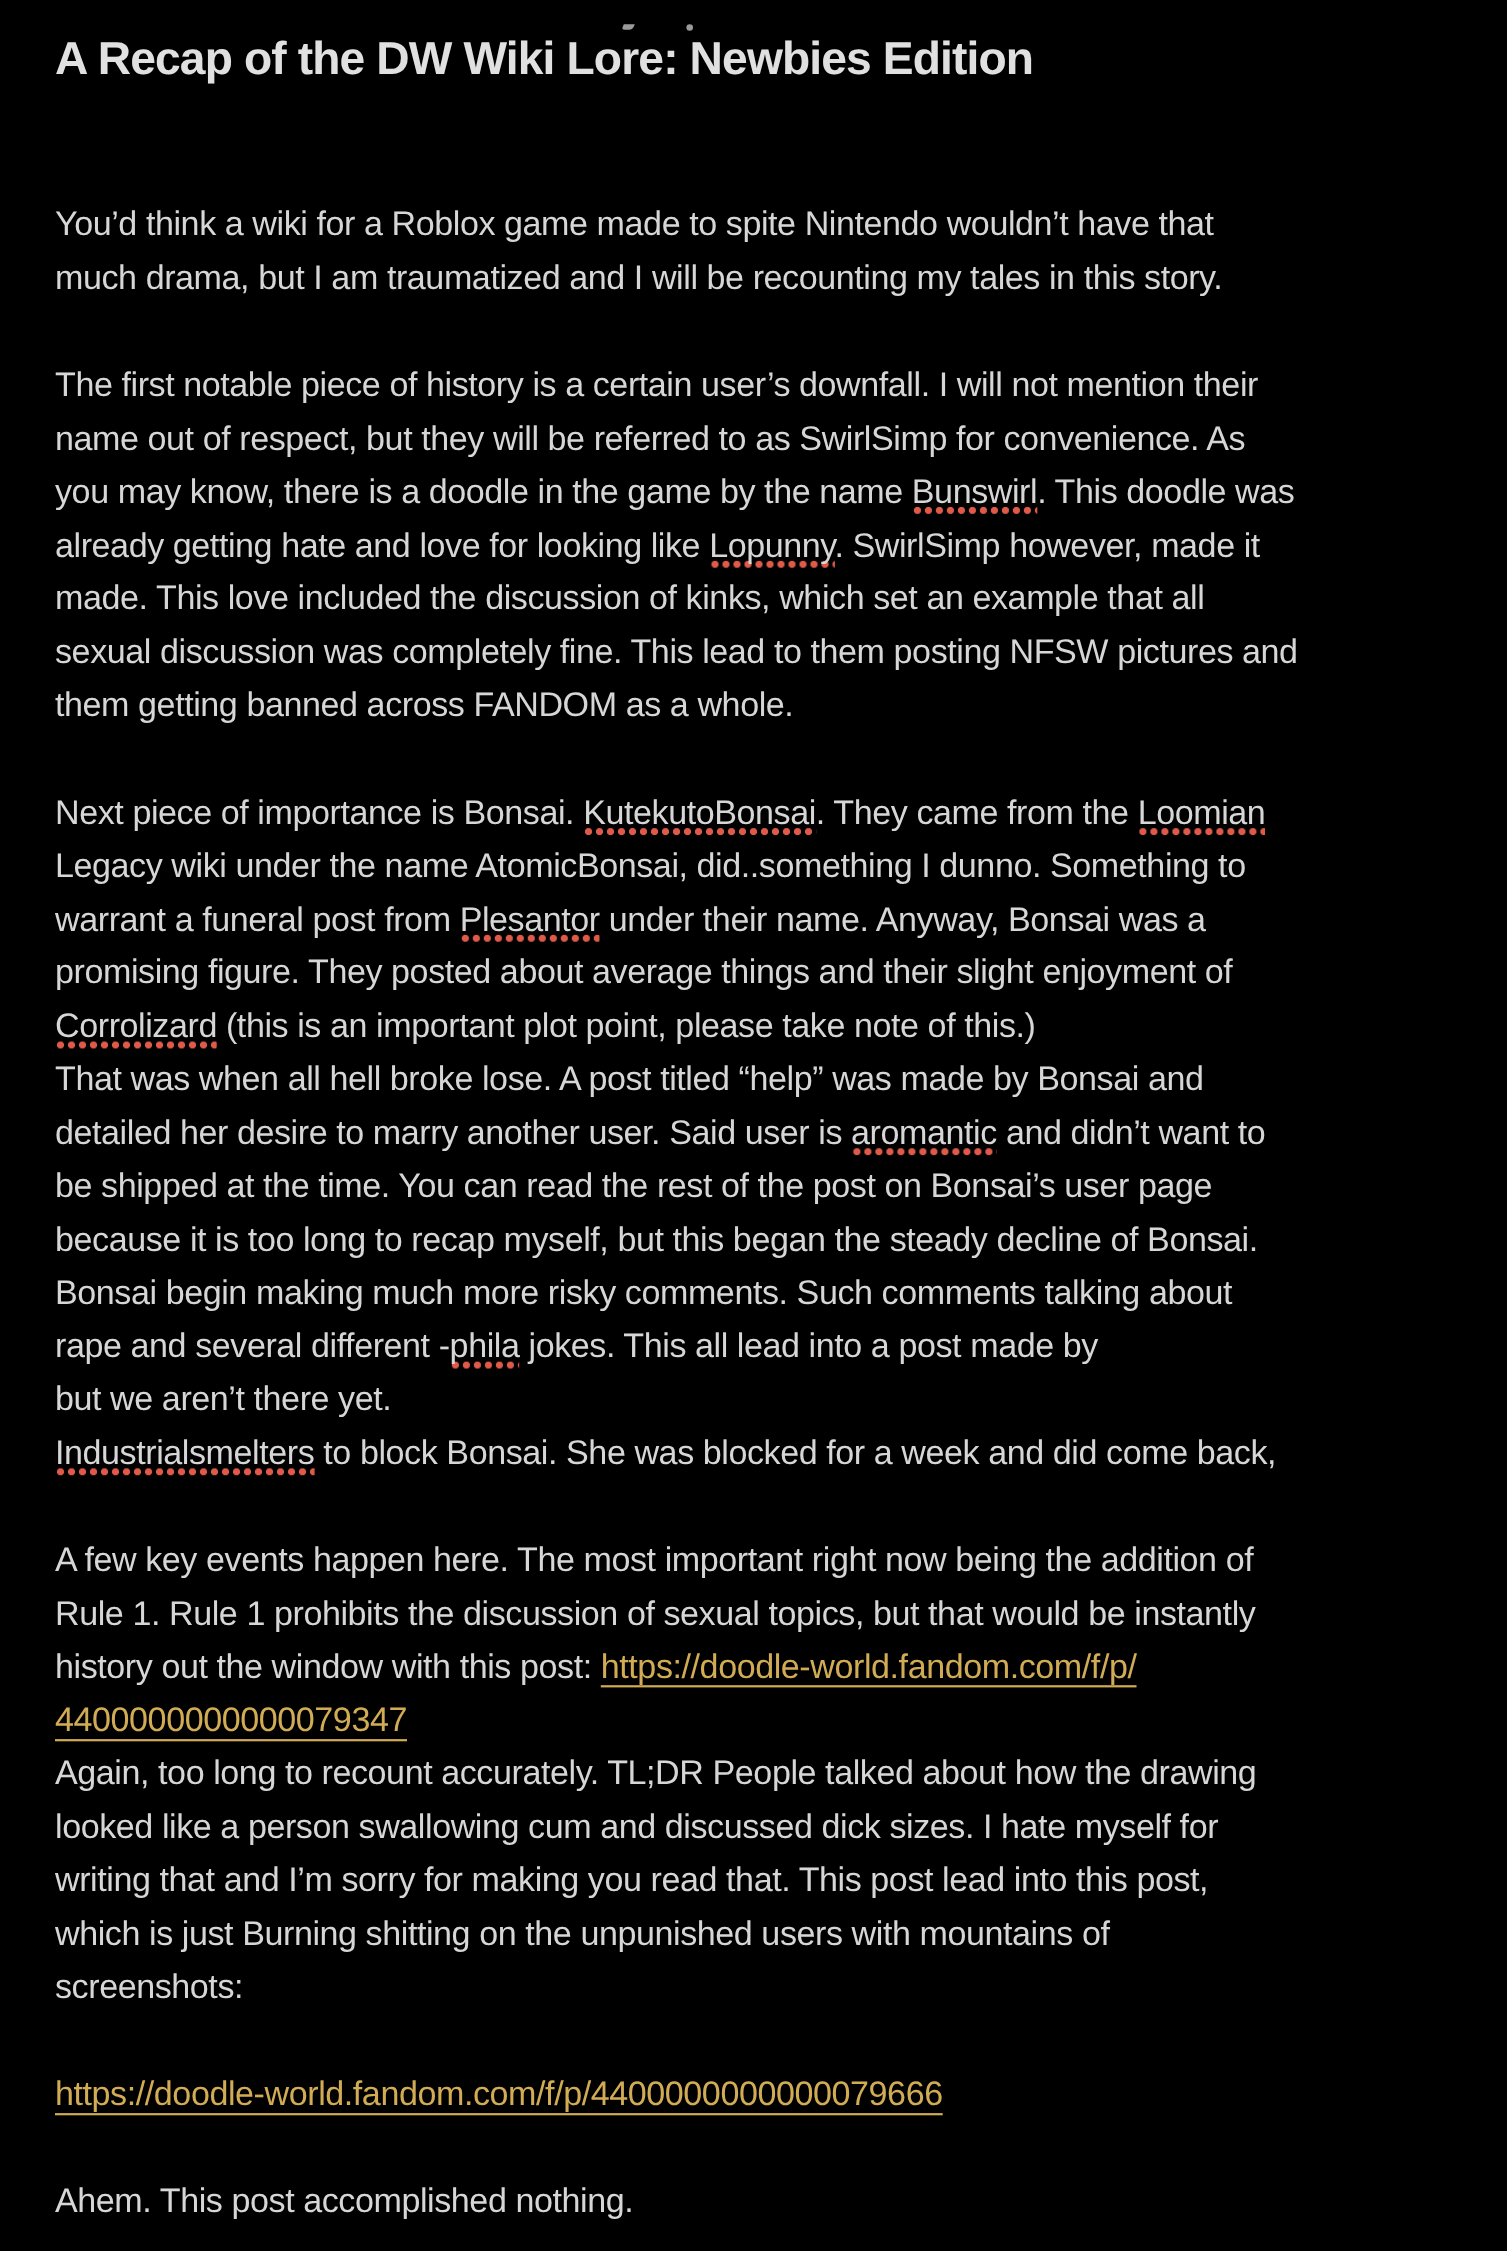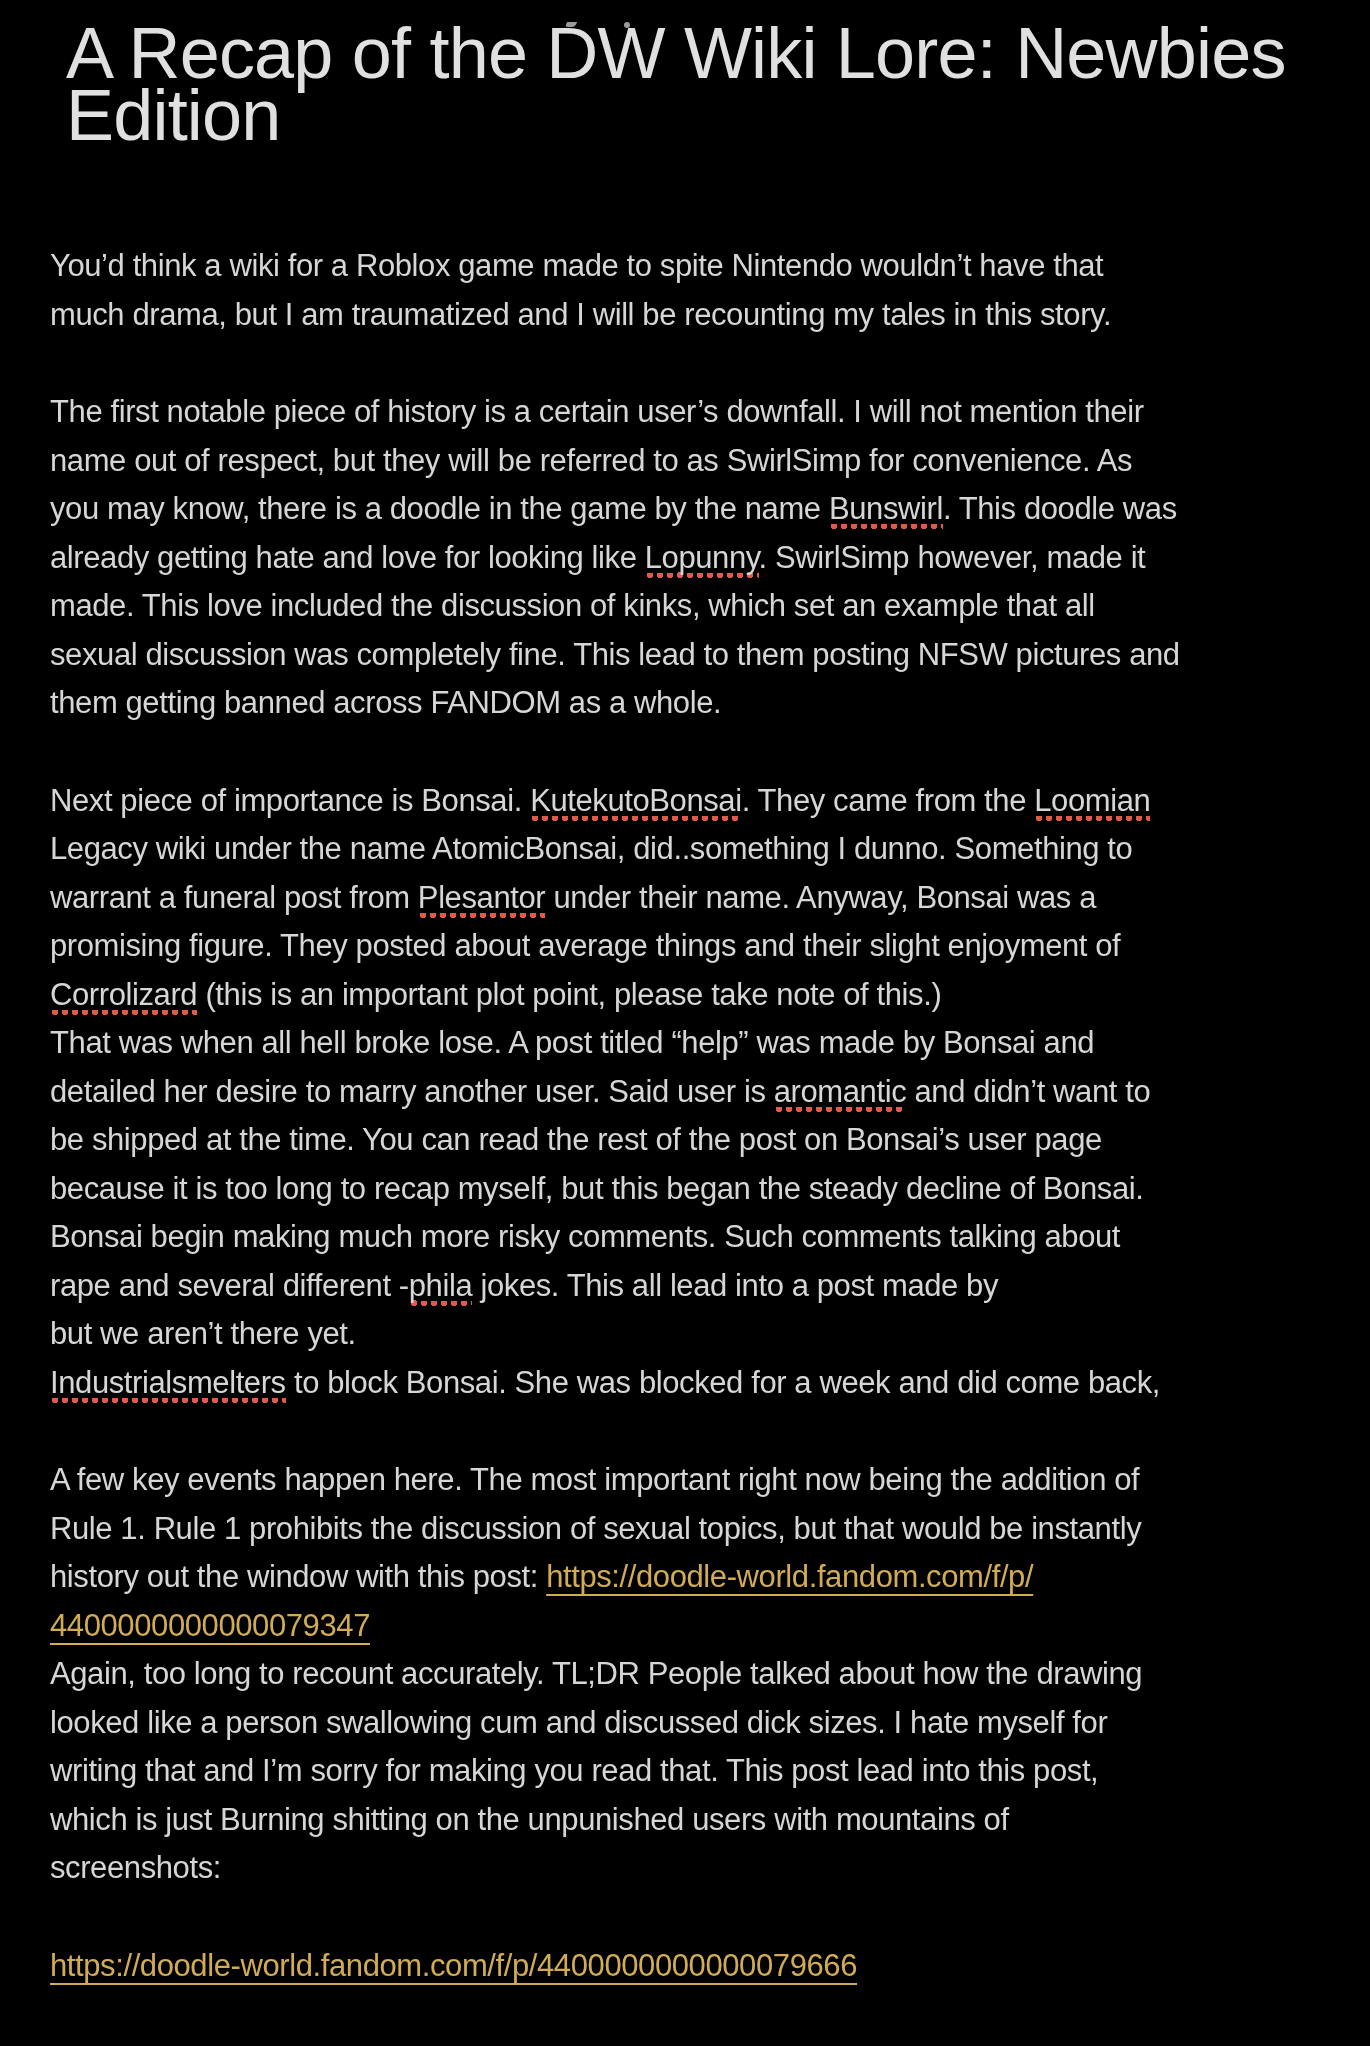--- a/index.html
+++ b/index.html
@@ -19,30 +19,30 @@
     padding: 0 36px 0 50px;
     background: #000000;
   }
   
   .top-remnant { position: absolute; top: 0; left: 0; width: 100%; height: 8px; }
   .speck { position: absolute; background: #9a9a9a; }
   .speck.s1 { left: 566px; top: 0; width: 10px; height: 5px; transform: skewX(-24deg); border-radius: 0 0 3px 3px; }
   .speck.s2 { left: 624px; top: 0; width: 6px; height: 6px; border-radius: 50%; }
 
   .title {
-    margin: 22px 0 0 16px;
-    font-size: 72px;
+    margin: 22px 0 0 0;
+    font-size: 42px;
     line-height: 62px;
-    font-weight: normal;
+    font-weight: bold;
     letter-spacing: -0.8px;
     color: #e0e0e0;
   }
   .content { margin-top: 96px; }
   .paragraph { margin: 0; }
-  .paragraph + .paragraph { margin-top: 49px; text-decoration: underline; }
+  .paragraph + .paragraph { margin-top: 49px; }
   .line {
     white-space: nowrap;
     font-size: 31px;
     line-height: 48.5px;
     letter-spacing: -0.4px;
     color: #d6d6d6;
   }
   .misspell {
     background-image: radial-gradient(circle, #e05a49 3px, rgba(0,0,0,0) 3.5px);
     background-size: 10px 8px;

